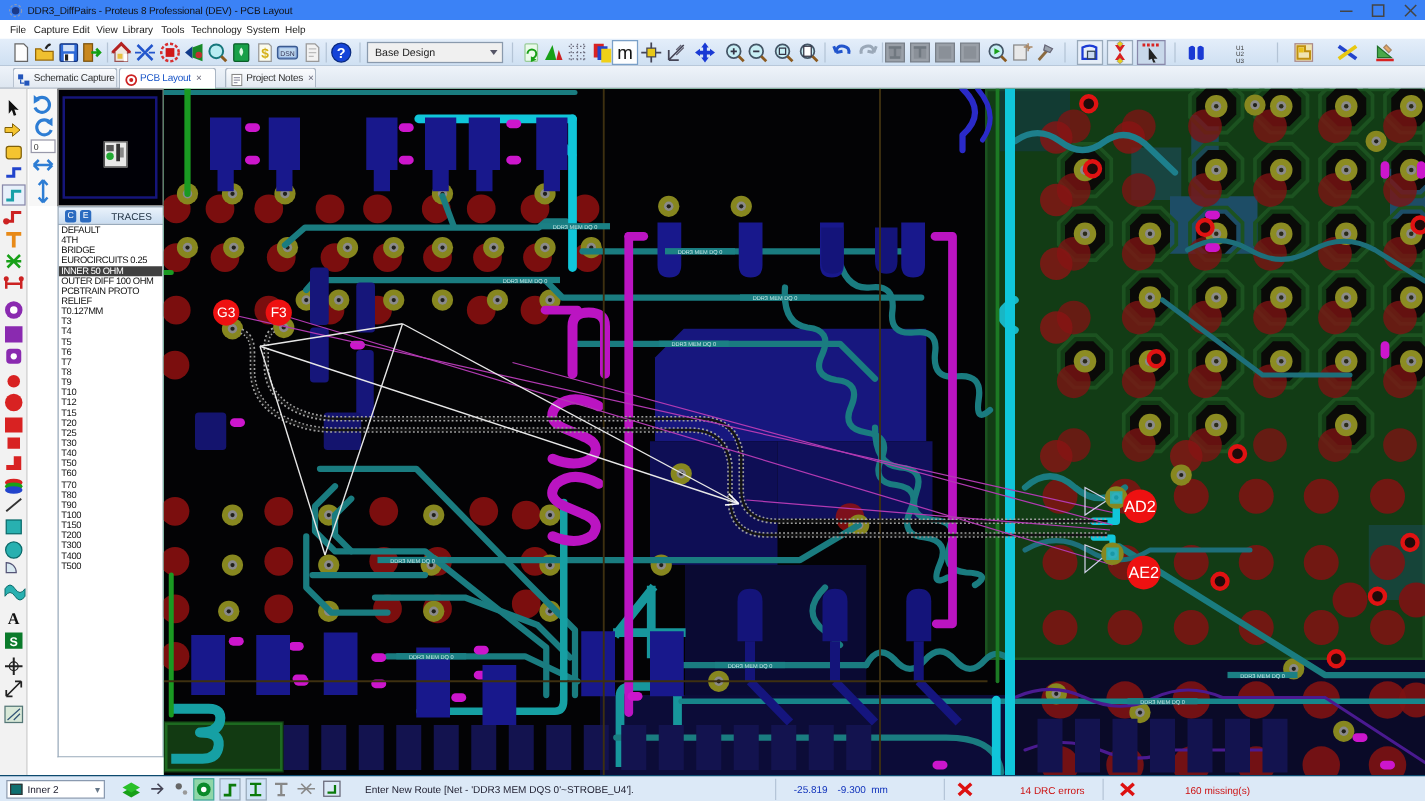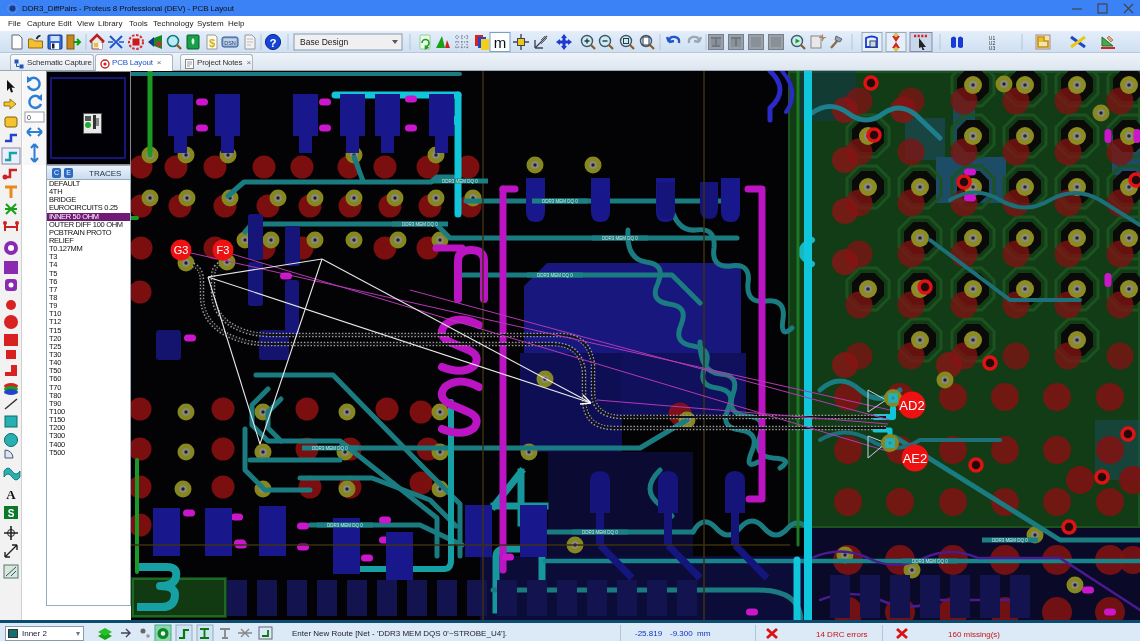--- a/index.html
+++ b/index.html
@@ -17,24 +17,24 @@
 .tab .x { color:#667; margin-left:4px; font-size:8px; }
 #ltools { left:0; top:71px; width:22px; height:549px; background:#f2f2f2; border-right:1px solid #d0d0d0; }
 #lctrl { left:23px; top:71px; width:23px; height:94px; background:#f7f7f7; }
 #lbody { left:23px; top:165px; width:23px; height:455px; background:#ffffff; }
 #minimap { left:46px; top:71px; width:85px; height:94px; background:#000006; border:1px solid #888; }
 #minimap .inner { position:absolute; left:3px; top:5px; width:76px; height:82px; border:2px solid #15157a; }
 #minimap .thumb { position:absolute; left:36px; top:41px; width:19px; height:21px; background:#e8e8e8; border:1px solid #555; }
 #traceshdr { left:46px; top:165px; width:85px; height:15px; background:linear-gradient(#eaf2fb,#c9dcf0); border:1px solid #9ab; font-size:8px; color:#234; }
 #traceslist { left:46px; top:180px; width:85px; height:426px; background:#ffffff; border:1px solid #9ab; border-top:none; font-size:7.5px; color:#111; overflow:hidden; }
 #traceslist div { height:8.15px; line-height:8.3px; padding-left:2px; white-space:nowrap; letter-spacing:-0.3px; }
-#traceslist div.sel { background:#701a75; color:#fff; }
+#traceslist div.sel { background:#404040; color:#fff; }
 #lbottom { left:46px; top:606px; width:85px; height:14px; background:#ffffff; }
 #canvas { left:131px; top:71px; width:1009px; height:641px; background:#22c55e; }
-#status { left:0; top:620px; width:1140px; height:21px; background:#dce9f7; border-top:3px solid #0c4a6e; font-size:8px; }
+#status { left:0; top:620px; width:1140px; height:21px; background:#dce9f7; border-top:1px solid #0c4a6e; font-size:8px; }
 #layersel { position:absolute; left:5px; top:3px; width:79px; height:15px; background:#fff; border:1px solid #8a9ab0; font-size:8px; color:#223; }
 #layersel .chip { position:absolute; left:2px; top:2px; width:10px; height:9px; background:#0f7070; border:1px solid #333; }
 #layersel .lbl { position:absolute; left:16px; top:2px; }
 #layersel .arr { position:absolute; right:3px; top:2px; color:#678; font-size:8px; }
 .statxt { position:absolute; top:6px; color:#1133bb; }
 .statred { position:absolute; top:7px; color:#cc1111;margin-left:28px; }
 .sep { position:absolute; top:2px; height:17px; border-left:1px solid #b5c5d8; }
 </style>
 </head>
 <body>

